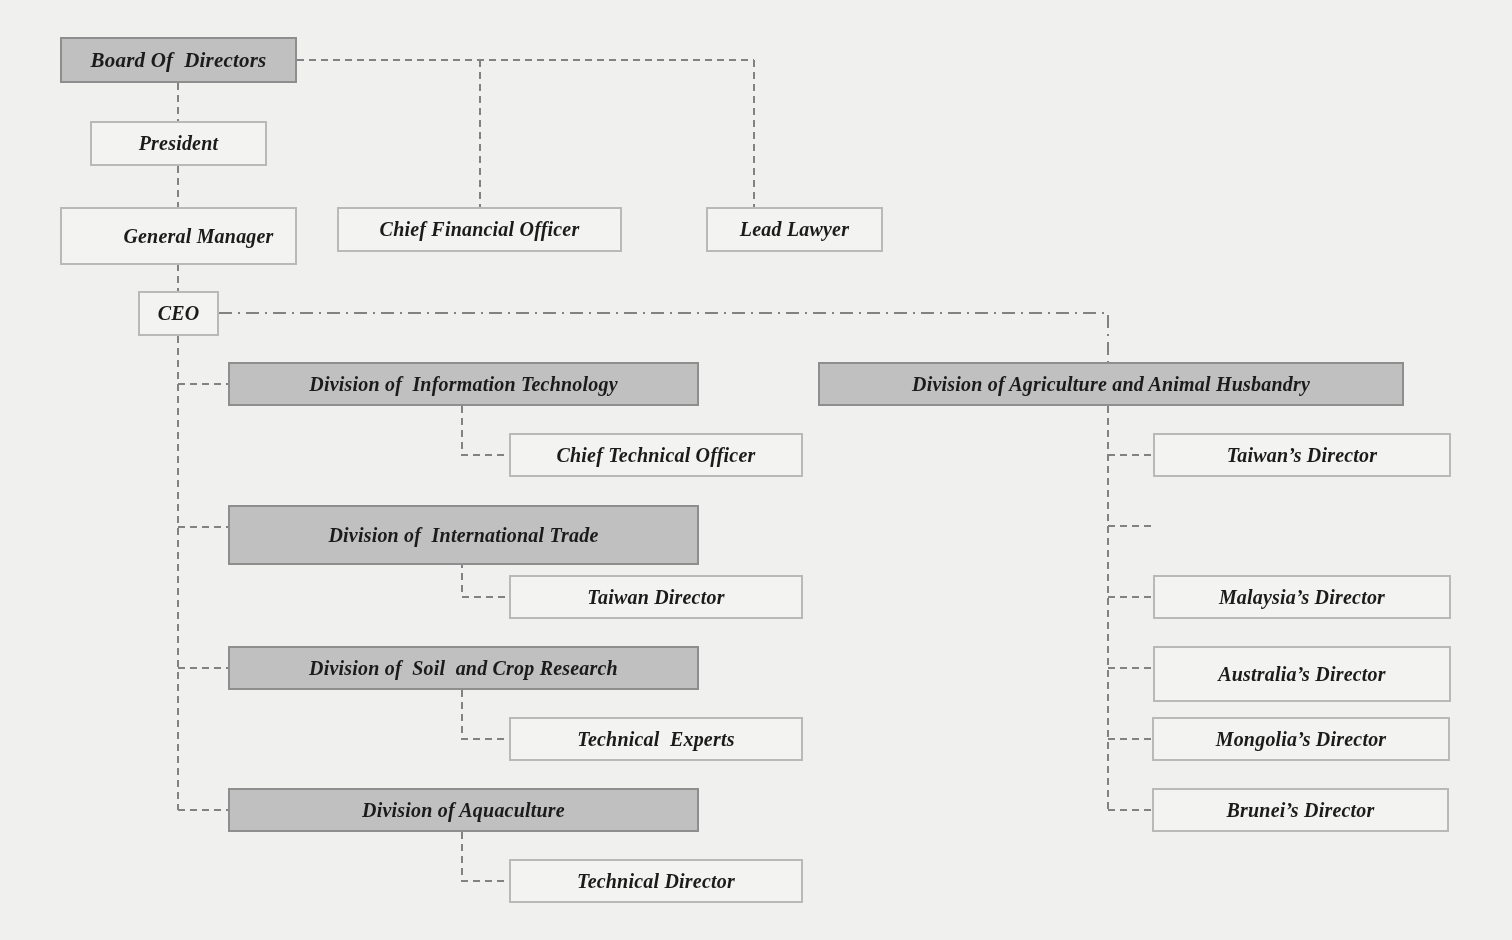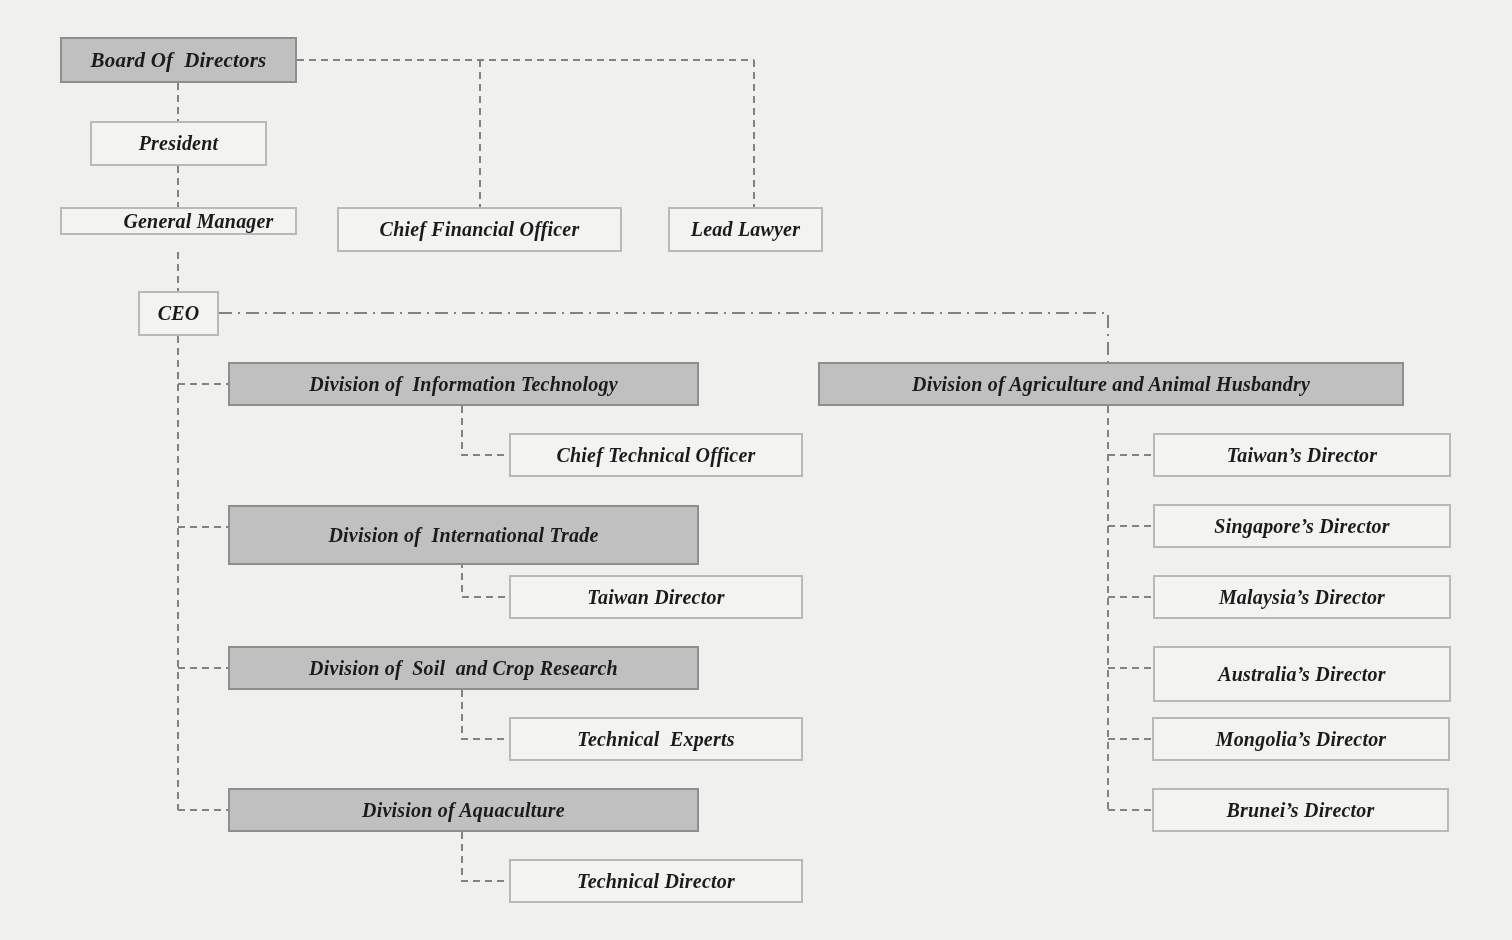--- a/index.html
+++ b/index.html
@@ -84,25 +84,25 @@
     <path class="conn conn-dashed" d="M1108 597 H1153"></path>
     <path class="conn conn-dashed" d="M1108 668 H1153"></path>
     <path class="conn conn-dashed" d="M1108 739 H1153"></path>
     <path class="conn conn-dashed" d="M1108 810 H1153"></path>
   </svg>
 
   <div class="node division root" style="left:60px; top:37px; width:237px; height:46px;">Board Of  Directors</div>
 
   <div class="node leaf" style="left:90px; top:121px; width:177px; height:45px;">President</div>
 
-  <div class="node leaf" style="left:60px; top:207px; width:237px; height:28px;padding-left:40px;">General Manager</div>
+  <div class="node leaf" style="left:60px; top:207px; width:237px; height:58px;padding-left:40px;">General Manager</div>
 
   <div class="node leaf" style="left:337px; top:207px; width:285px; height:45px;">Chief Financial Officer</div>
 
-  <div class="node leaf" style="left:668px; top:207px; width:155px; height:45px;">Lead Lawyer</div>
+  <div class="node leaf" style="left:706px; top:207px; width:177px; height:45px;">Lead Lawyer</div>
 
   <div class="node leaf" style="left:138px; top:291px; width:81px; height:45px;">CEO</div>
 
   <div class="node division" style="left:228px; top:362px; width:471px; height:44px;">Division of  Information Technology</div>
 
   <div class="node leaf" style="left:509px; top:433px; width:294px; height:44px;">Chief Technical Officer</div>
 
   <div class="node division" style="left:228px; top:505px; width:471px; height:60px;">Division of  International Trade</div>
 
   <div class="node leaf" style="left:509px; top:575px; width:294px; height:44px;">Taiwan Director</div>
@@ -112,21 +112,20 @@
   <div class="node leaf" style="left:509px; top:717px; width:294px; height:44px;">Technical  Experts</div>
 
   <div class="node division" style="left:228px; top:788px; width:471px; height:44px;">Division of Aquaculture</div>
 
   <div class="node division" style="left:818px; top:362px; width:586px; height:44px;">Division of Agriculture and Animal Husbandry</div>
 
   <div class="node leaf" style="left:509px; top:859px; width:294px; height:44px;">Technical Director</div>
 
   <div class="node leaf" style="left:1153px; top:433px; width:298px; height:44px;">Taiwan’s Director</div>
 
-  <div class="node leaf" style="left:1153px; top:504px; width:298px; height:44px;">Singapore’s Director</div>
 
   <div class="node leaf" style="left:1153px; top:575px; width:298px; height:44px;">Malaysia’s Director</div>
 
   <div class="node leaf" style="left:1153px; top:646px; width:298px; height:56px;">Australia’s Director</div>
 
   <div class="node leaf" style="left:1152px; top:717px; width:298px; height:44px;">Mongolia’s Director</div>
 
   <div class="node leaf" style="left:1152px; top:788px; width:297px; height:44px;">Brunei’s Director</div>
 
 </div>

